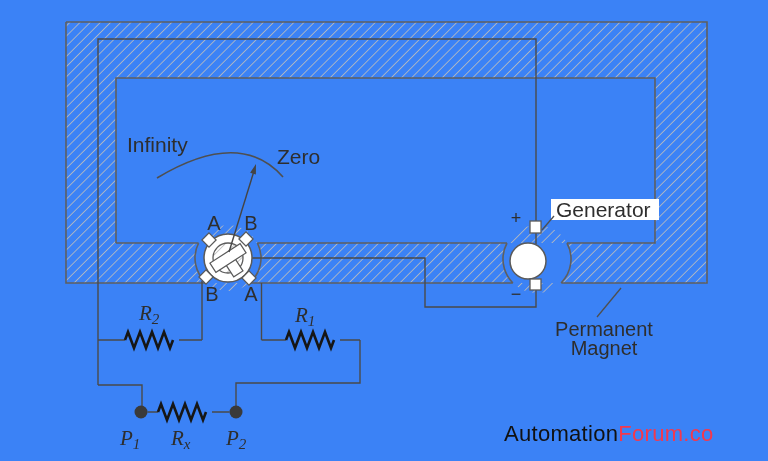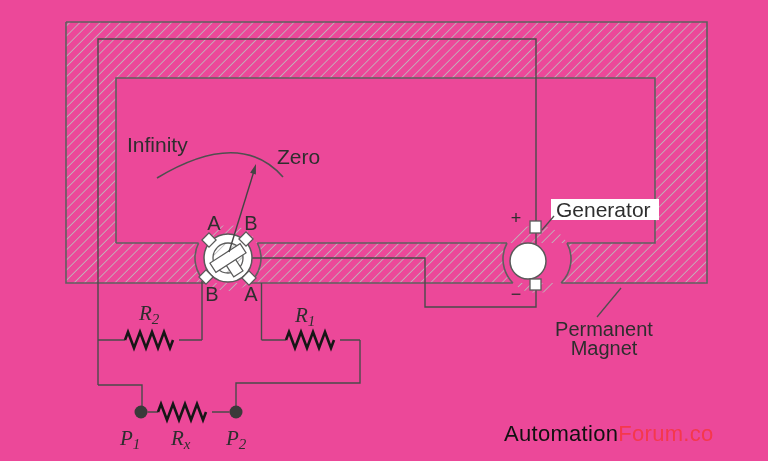--- a/index.html
+++ b/index.html
@@ -1,16 +1,16 @@
 <!DOCTYPE html>
 <html><head>
 <meta charset="utf-8">
 <style>
   html, body { margin: 0; padding: 0; background: #ffffff; }
-  .stage { width: 768px; height: 461px; position: relative; background: #ec4899; overflow: hidden; }
+  .stage { width: 768px; height: 461px; position: relative; background: #3b82f6; overflow: hidden; }
   svg { display: block; }
   text { fill: #2e2e2e; }
   .lbl   { font-family: "Liberation Sans", sans-serif; font-size: 21px; }
   .lbl20 { font-family: "Liberation Sans", sans-serif; font-size: 20px; }
   .sign  { font-family: "Liberation Sans", sans-serif; font-size: 18px; }
   .math  { font-family: "Liberation Serif", serif; font-style: italic; font-size: 21px; }
   .sub   { font-size: 15px; }
   .brand { font-family: "Liberation Sans", sans-serif; font-size: 22px; letter-spacing: 0.3px; fill: #111111; }
 </style>
 </head>

